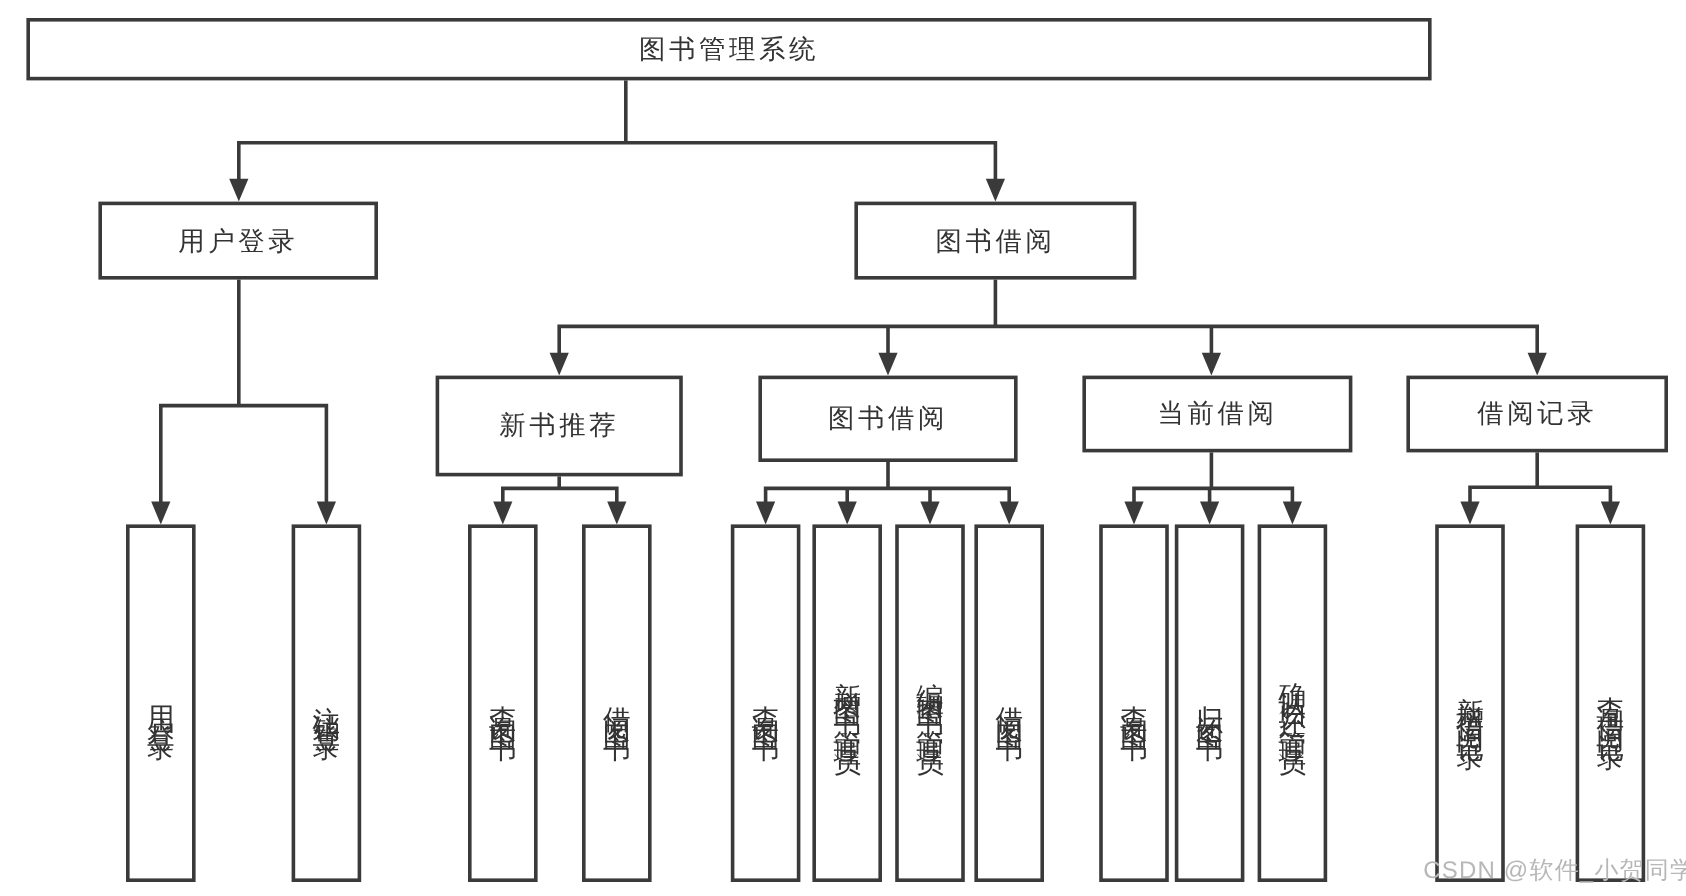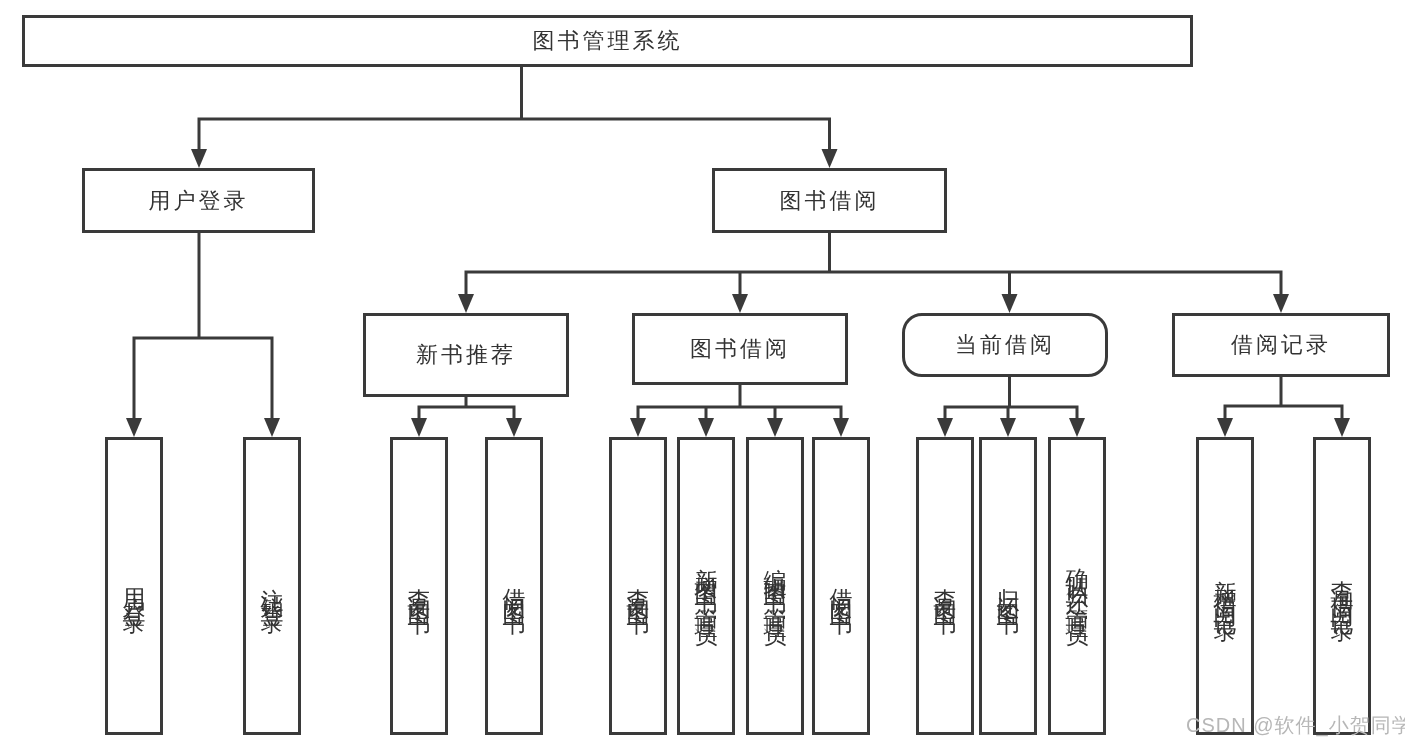--- a/index.html
+++ b/index.html
@@ -108,21 +108,21 @@
   <div class="node hlabel" style="left:712px; top:168px; width:235px; height:65px;">
     <span>图书借阅</span>
   </div>
 
   <div class="node hlabel" style="left:363px; top:313px; width:206px; height:84px;">
     <span>新书推荐</span>
   </div>
   <div class="node hlabel" style="left:632px; top:313px; width:216px; height:72px;">
     <span>图书借阅</span>
   </div>
-  <div class="node hlabel" style="left:902px; top:313px; width:206px; height:64px;border-radius:20px;">
+  <div class="node hlabel" style="left:902px; top:313px; width:225px; height:64px;">
     <span>当前借阅</span>
   </div>
   <div class="node hlabel" style="left:1172px; top:313px; width:218px; height:64px;">
     <span>借阅记录</span>
   </div>
 
   <div class="node leaf" style="left:105px; top:437px; width:58px; height:298px;">
     <span>用户登录</span>
   </div>
   <div class="node leaf" style="left:243px; top:437px; width:58px; height:298px;">

